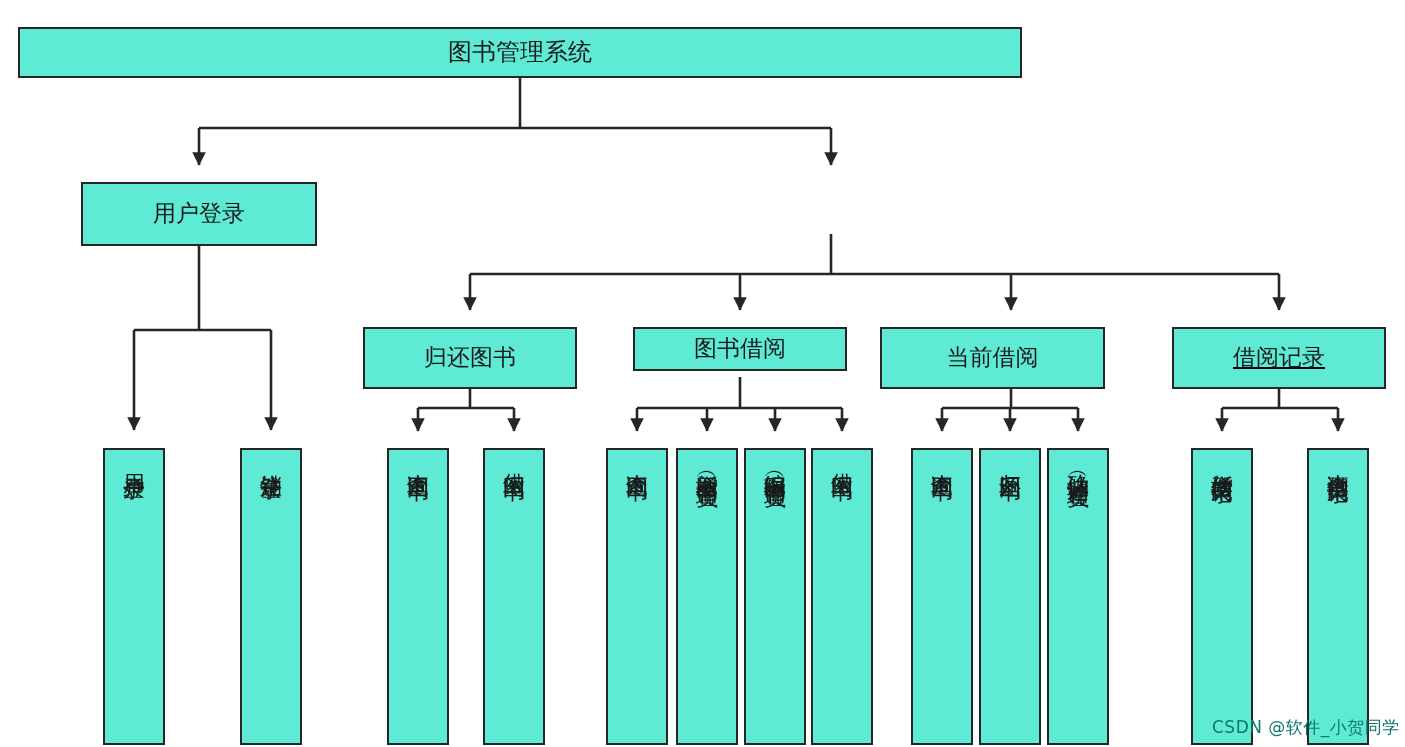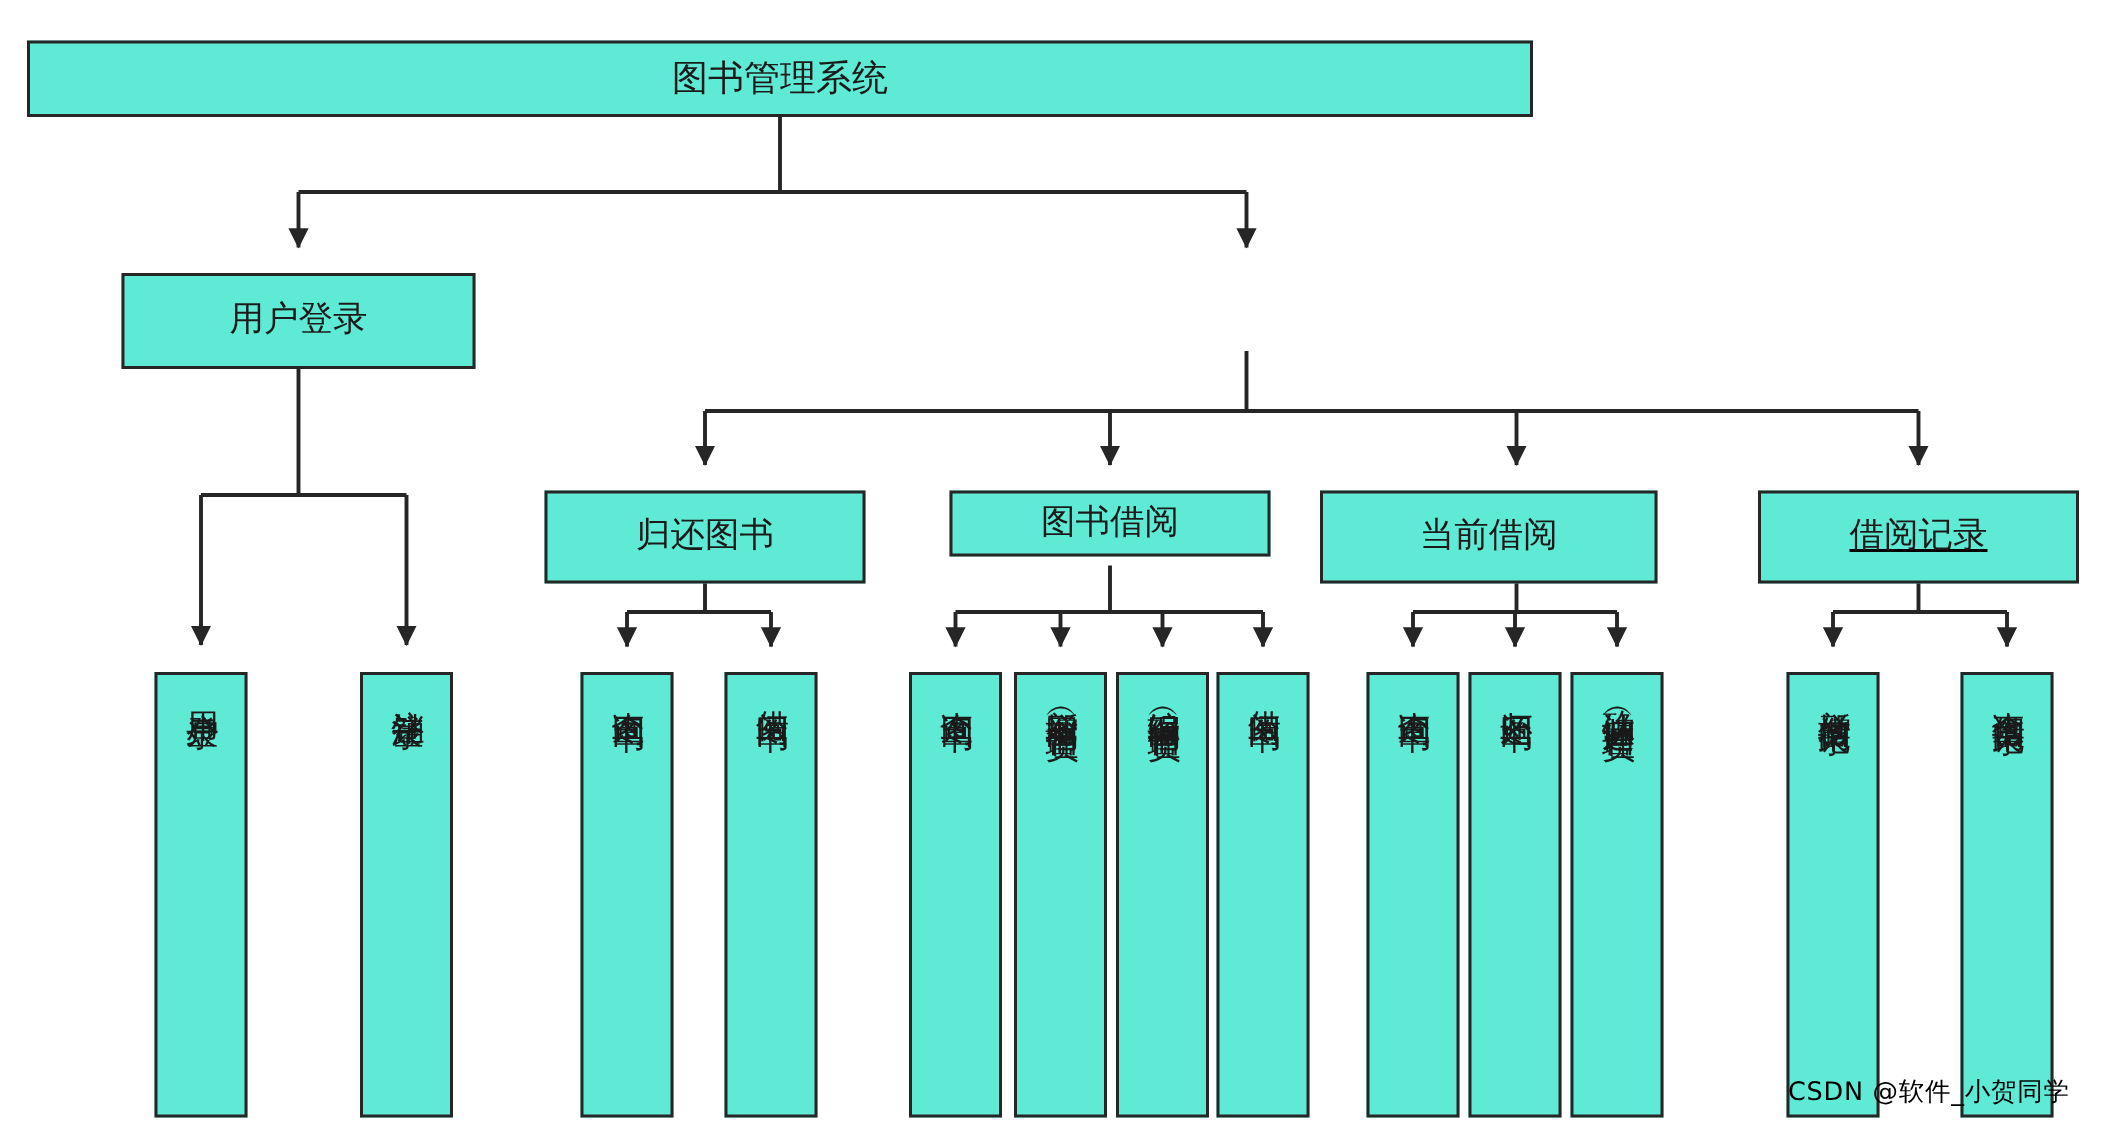--- a/index.html
+++ b/index.html
@@ -51,24 +51,25 @@
   }
   .node.vert .label {
     writing-mode: vertical-rl;
     text-orientation: upright;
     font-size: 22px;
     letter-spacing: 2px;
     line-height: 1;
   }
   .watermark {
     position: absolute;
-    color: #000000;
+    color: #0f766e;
     font-size: 17px;
     white-space: nowrap;
     letter-spacing: 0.5px;
+    padding-left: 20px;
   }
 </style>
 </head>
 <body>
 
 <div id="canvas">
 
   <svg class="connectors" viewBox="0 0 1405 747">
     <defs>
       <marker id="arrow" viewBox="0 0 10 10" refX="9.5" refY="5" markerWidth="5.2" markerHeight="5.2" orient="auto-start-reverse">

